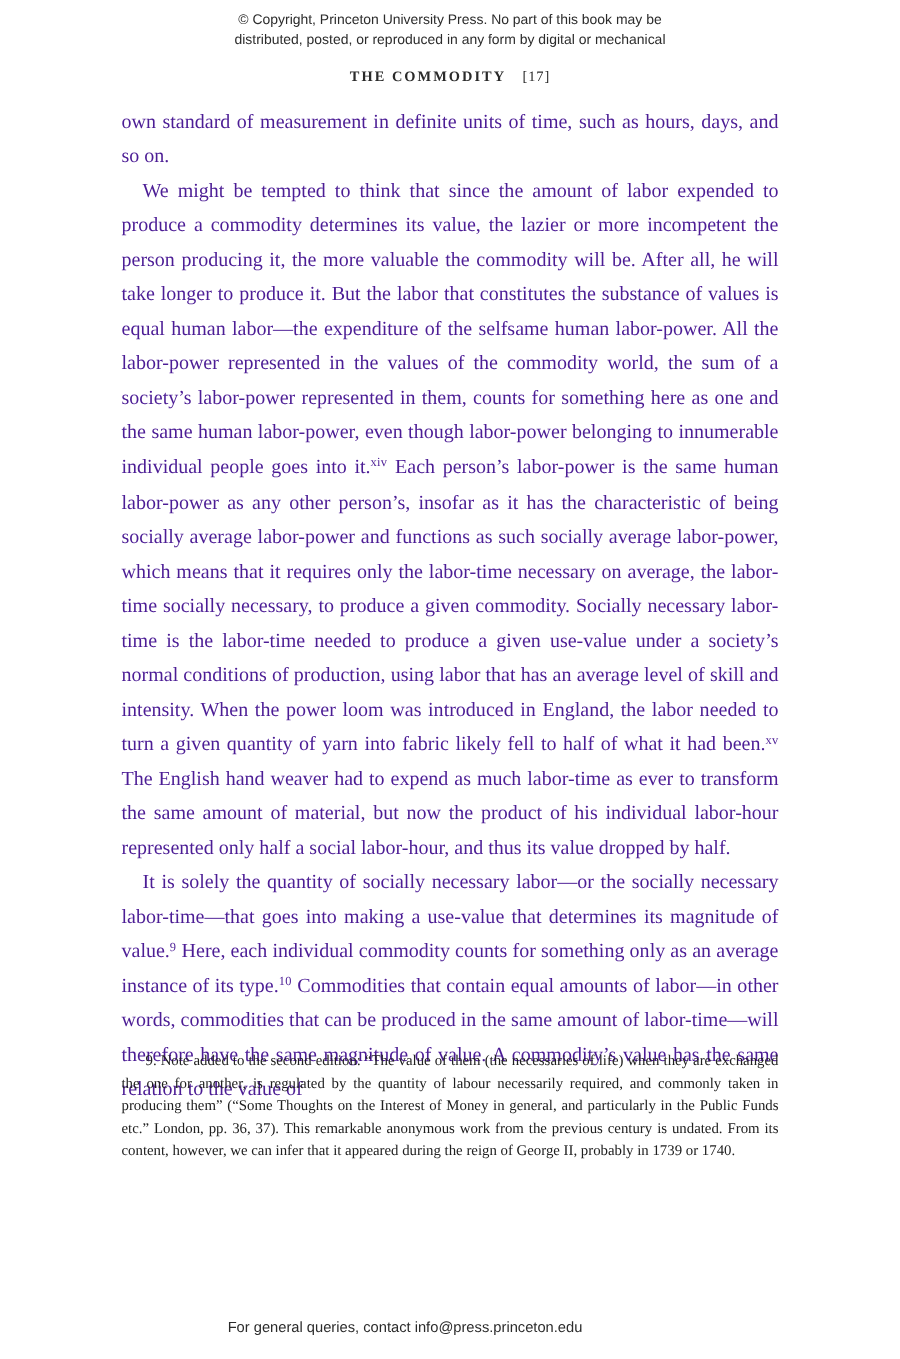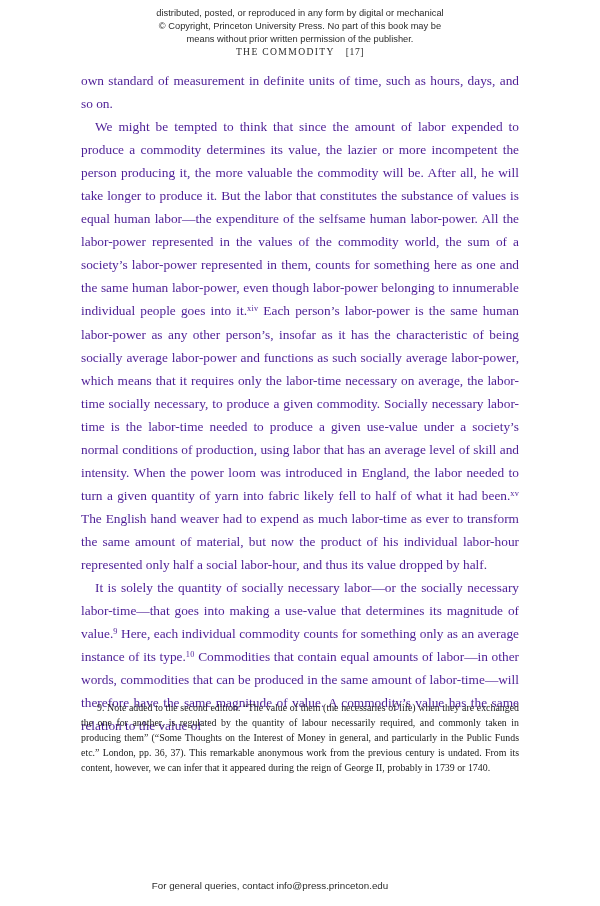--- a/index.html
+++ b/index.html
@@ -45,20 +45,21 @@
     left: 0;
     width: 600px;
     text-align: center;
     font-size: 9.6px;
     letter-spacing: 1.35px;
     color: #2a2a2a;
     font-variant: small-caps;
   }
   .running-head .rh-title {
     text-transform: uppercase;
+    font-weight: bold;
   }
   .running-head .rh-folio {
     margin-left: 11px;
     letter-spacing: 0.6px;
   }
 
   
   .body-block {
     position: absolute;
     top: 69px;
@@ -111,23 +112,22 @@
     font-size: 9.8px;
     color: #2b2b2b;
   }
 </style>
 </head>
 <body>
 
 <div class="page">
 
   <div class="copyright">
+    <div>© Copyright, Princeton University Press. No part of this book may be</div>
     <div>distributed, posted, or reproduced in any form by digital or mechanical</div>
-    <div>© Copyright, Princeton University Press. No part of this book may be</div>
-    <div>means without prior written permission of the publisher.</div>
   </div>
 
   <div class="running-head">
     <span class="rh-title">The Commodity</span><span class="rh-folio">[17]</span>
   </div>
 
   <div class="body-block">
 
     <p class="para"><span>own standard of measurement in definite units of time, such as hours, days, and so on.</span></p>
 

